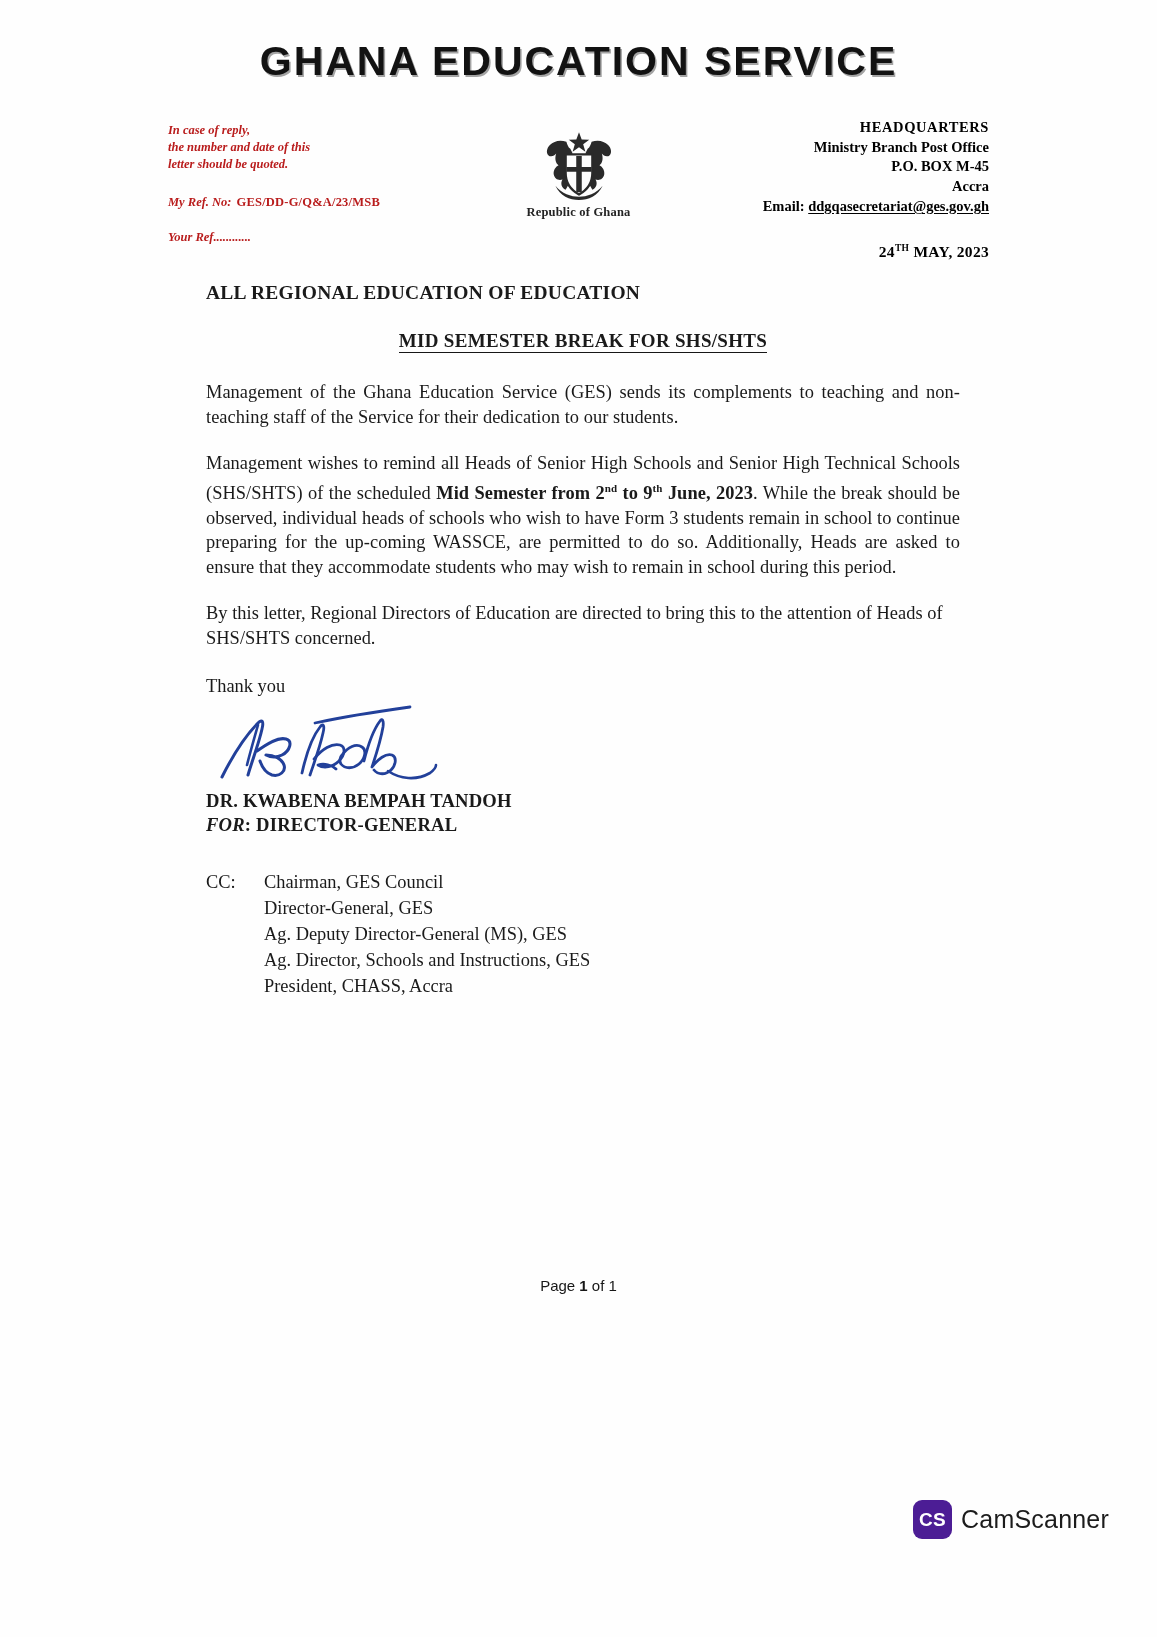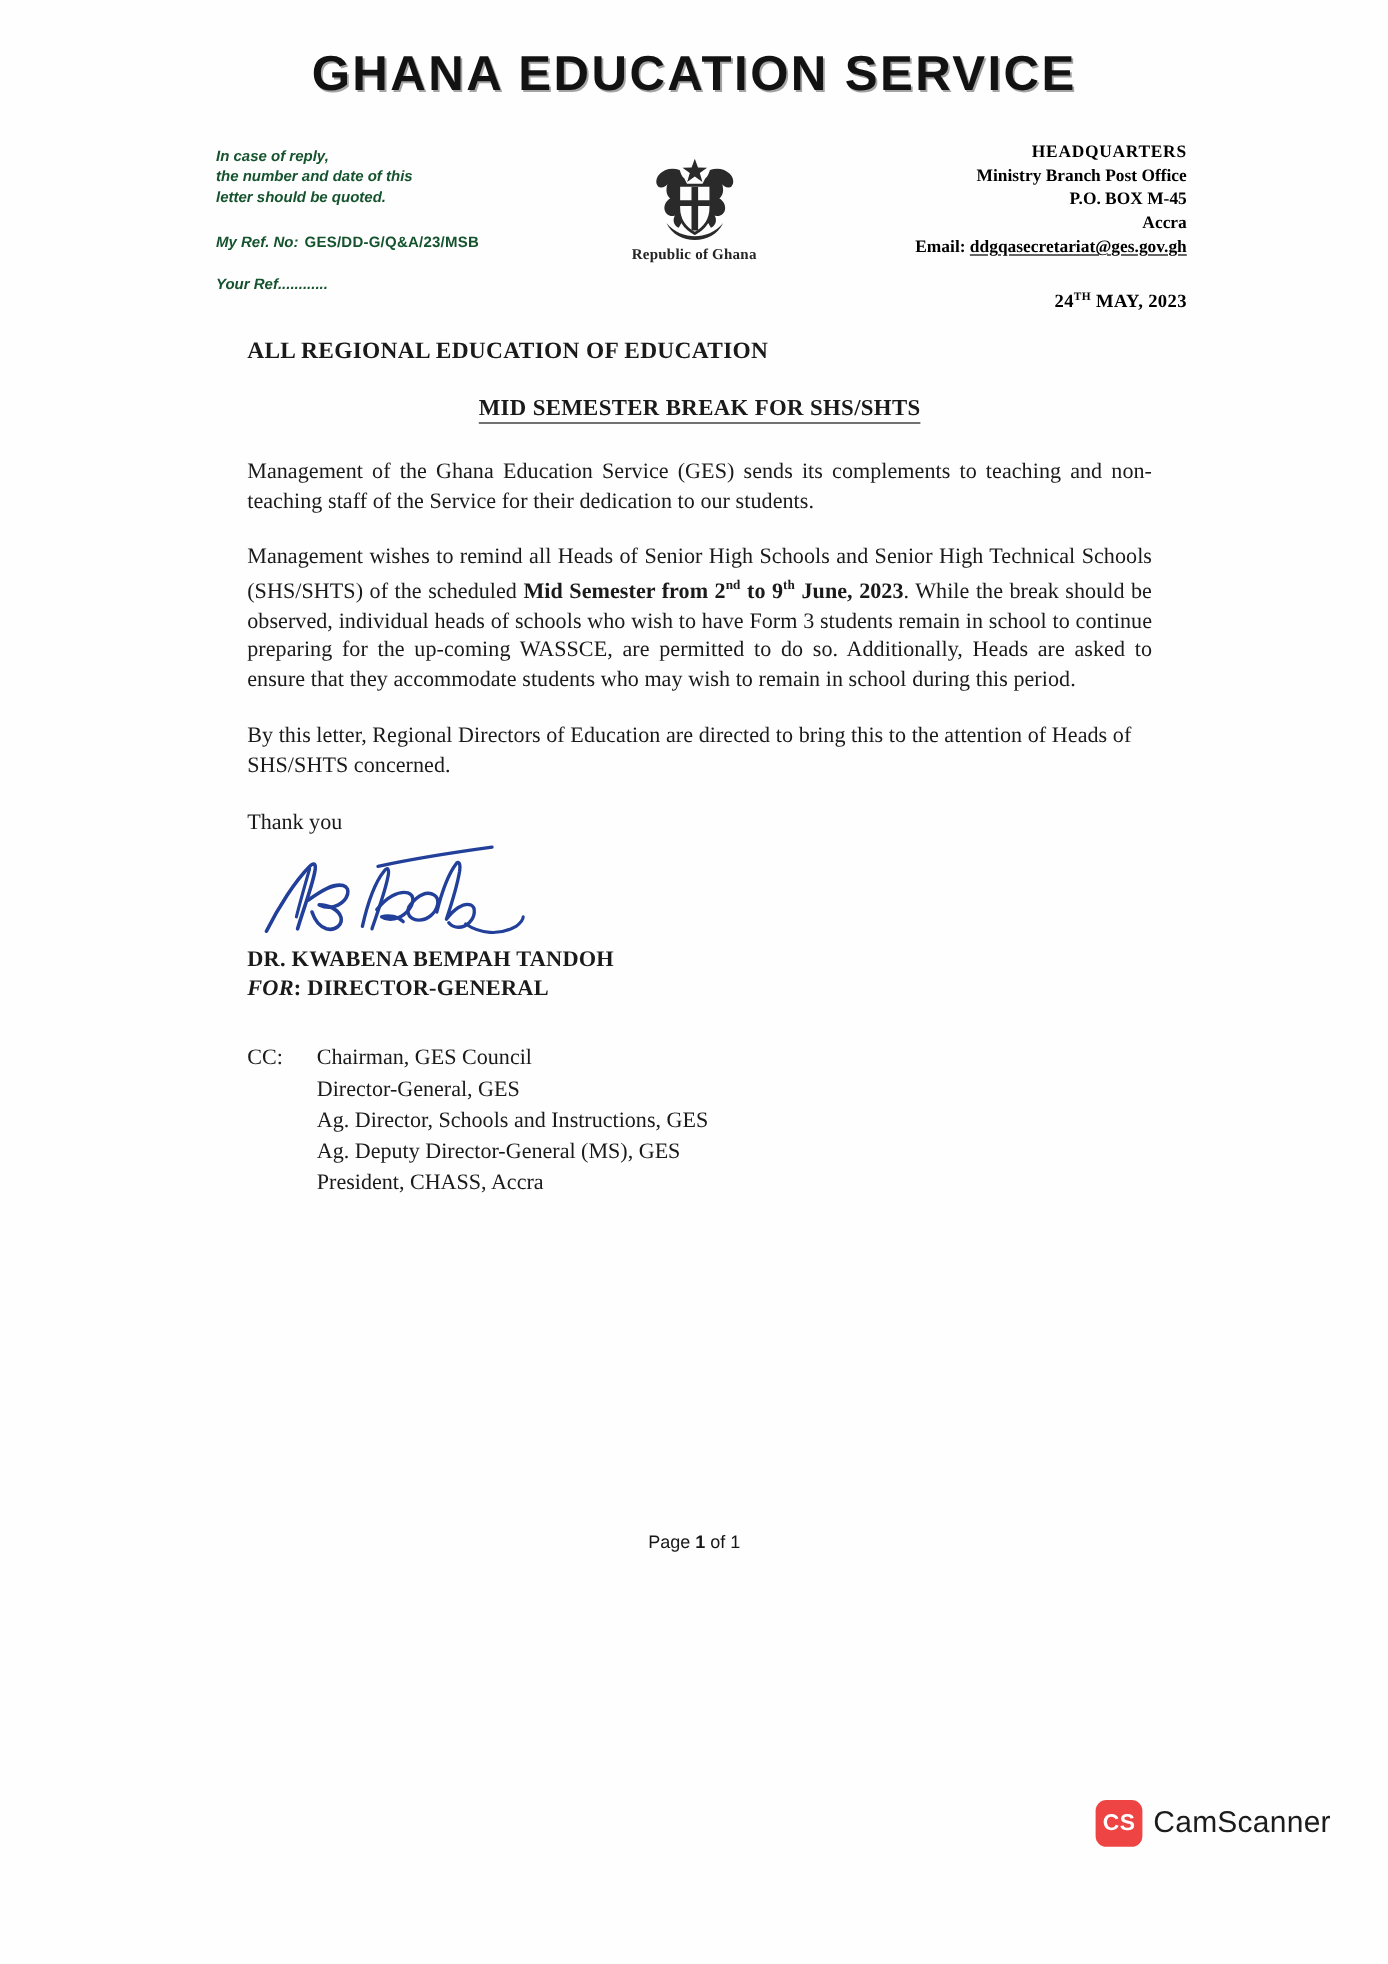--- a/index.html
+++ b/index.html
@@ -45,28 +45,28 @@
   .header-row {
     position: absolute;
     top: 118px;
     left: 0;
     width: 100%;
     height: 140px;
   }
 
   .ref-block {
     position: absolute;
-    left: 180px;
+    left: 168px;
     top: 4px;
-    font-family: Liberation Sans, sans-serif;
+    font-family: Liberation Serif, serif;
     font-weight: bold;
     font-style: italic;
     font-size: 12.5px;
     line-height: 17px;
-    color: #14532d;
+    color: #b91c1c;
   }
   .ref-note div { white-space: nowrap; }
   .ref-line {
     margin-top: 21px;
     white-space: nowrap;
   }
   .ref-line .refval {
     font-style: normal;
     letter-spacing: 0.2px;
     margin-left: 5px;
@@ -231,21 +231,21 @@
     right: 48px;
     top: 1500px;
     display: flex;
     align-items: center;
     gap: 9px;
   }
   .cs-badge {
     width: 39px;
     height: 39px;
     border-radius: 9px;
-    background: #ef4444;
+    background: #4c1d95;
     color: #ffffff;
     font-family: "Liberation Sans", sans-serif;
     font-weight: bold;
     font-size: 19px;
     display: flex;
     align-items: center;
     justify-content: center;
     letter-spacing: 0.5px;
   }
   .cs-text {
@@ -346,22 +346,22 @@
     <div class="sig-names">
       <div>DR. KWABENA BEMPAH TANDOH</div>
       <div><span class="forlab">FOR</span><span>: DIRECTOR-GENERAL</span></div>
     </div>
 
     <div class="cc-block">
       <div class="cc-label">CC:</div>
       <div class="cc-list">
         <div>Chairman, GES Council</div>
         <div>Director-General, GES</div>
+        <div>Ag. Deputy Director-General (MS), GES</div>
         <div>Ag. Director, Schools and Instructions, GES</div>
-        <div>Ag. Deputy Director-General (MS), GES</div>
         <div>President, CHASS, Accra</div>
       </div>
     </div>
 
   </div>
 
   <div class="page-footer"><span>Page </span><b>1</b><span> of 1</span></div>
 
   <div class="camscanner">
     <div class="cs-badge">CS</div>

